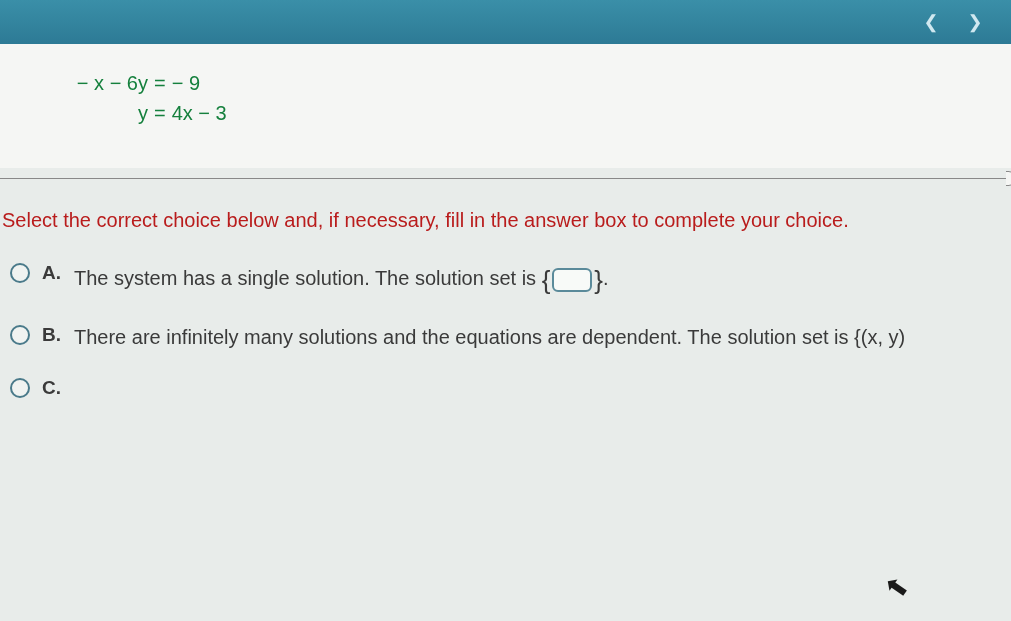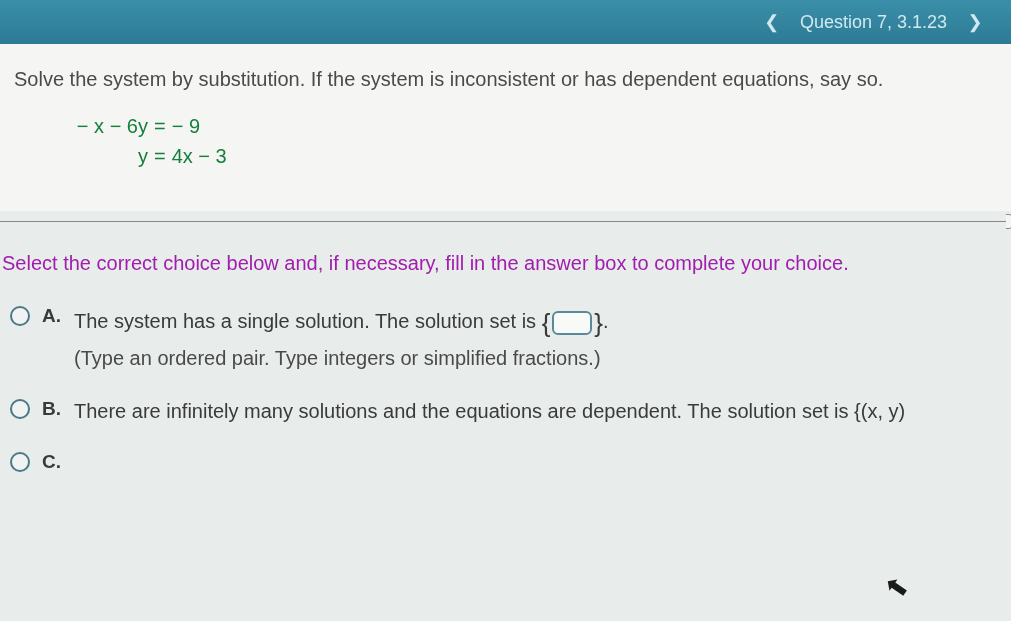--- a/index.html
+++ b/index.html
@@ -66,21 +66,21 @@
       top: -7px;
       width: 10px;
       height: 15px;
       border: 1px solid #888;
       border-left: none;
       border-radius: 0 8px 8px 0;
       background: #f5f6f4;
     }
     .select-prompt {
       font-size: 20px;
-      color: #a21caf;
+      color: #b91c1c;
       margin-bottom: 28px;
       padding-left: 2px;
     }
     .choice-list {
       padding-left: 10px;
     }
     .choice-row {
       display: flex;
       align-items: flex-start;
       margin-bottom: 22px;
@@ -130,26 +130,24 @@
       font-size: 28px;
       color: #1a1a1a;
       transform: rotate(-10deg);
     }
   </style>
 </head>
 <body>
 
 <div class="header-bar">
   <span class="nav-arrow">❮</span>
-  <span>Question 7, 3.1.23</span>
   <span class="nav-arrow">❯</span>
 </div>
 
 <div class="content-area">
-  <div class="question-prompt">Solve the system by substitution. If the system is inconsistent or has dependent equations, say so.</div>
 
   <div class="equations">
     <div class="eq-line">
       <span class="eq-left">− x − 6y</span>
       <span>=</span>
       <span class="eq-right">− 9</span>
     </div>
     <div class="eq-line">
       <span class="eq-left">y</span>
       <span>=</span>
@@ -165,21 +163,20 @@
 <div class="select-prompt">Select the correct choice below and, if necessary, fill in the answer box to complete your choice.</div>
 
 <div class="choice-list">
 
   <div class="choice-row">
     <div class="radio"></div>
     <div class="choice-label">A.</div>
     <div class="choice-text">
       <span>The system has a single solution. The solution set is </span><span class="brace">{</span><span class="answer-input"></span><span class="brace">}</span><span>.</span>
       <br>
-      <span class="choice-hint">(Type an ordered pair. Type integers or simplified fractions.)</span>
     </div>
   </div>
 
   <div class="choice-row">
     <div class="radio"></div>
     <div class="choice-label">B.</div>
     <div class="choice-text">There are infinitely many solutions and the equations are dependent. The solution set is {(x, y)</div>
   </div>
 
   <div class="choice-row">

